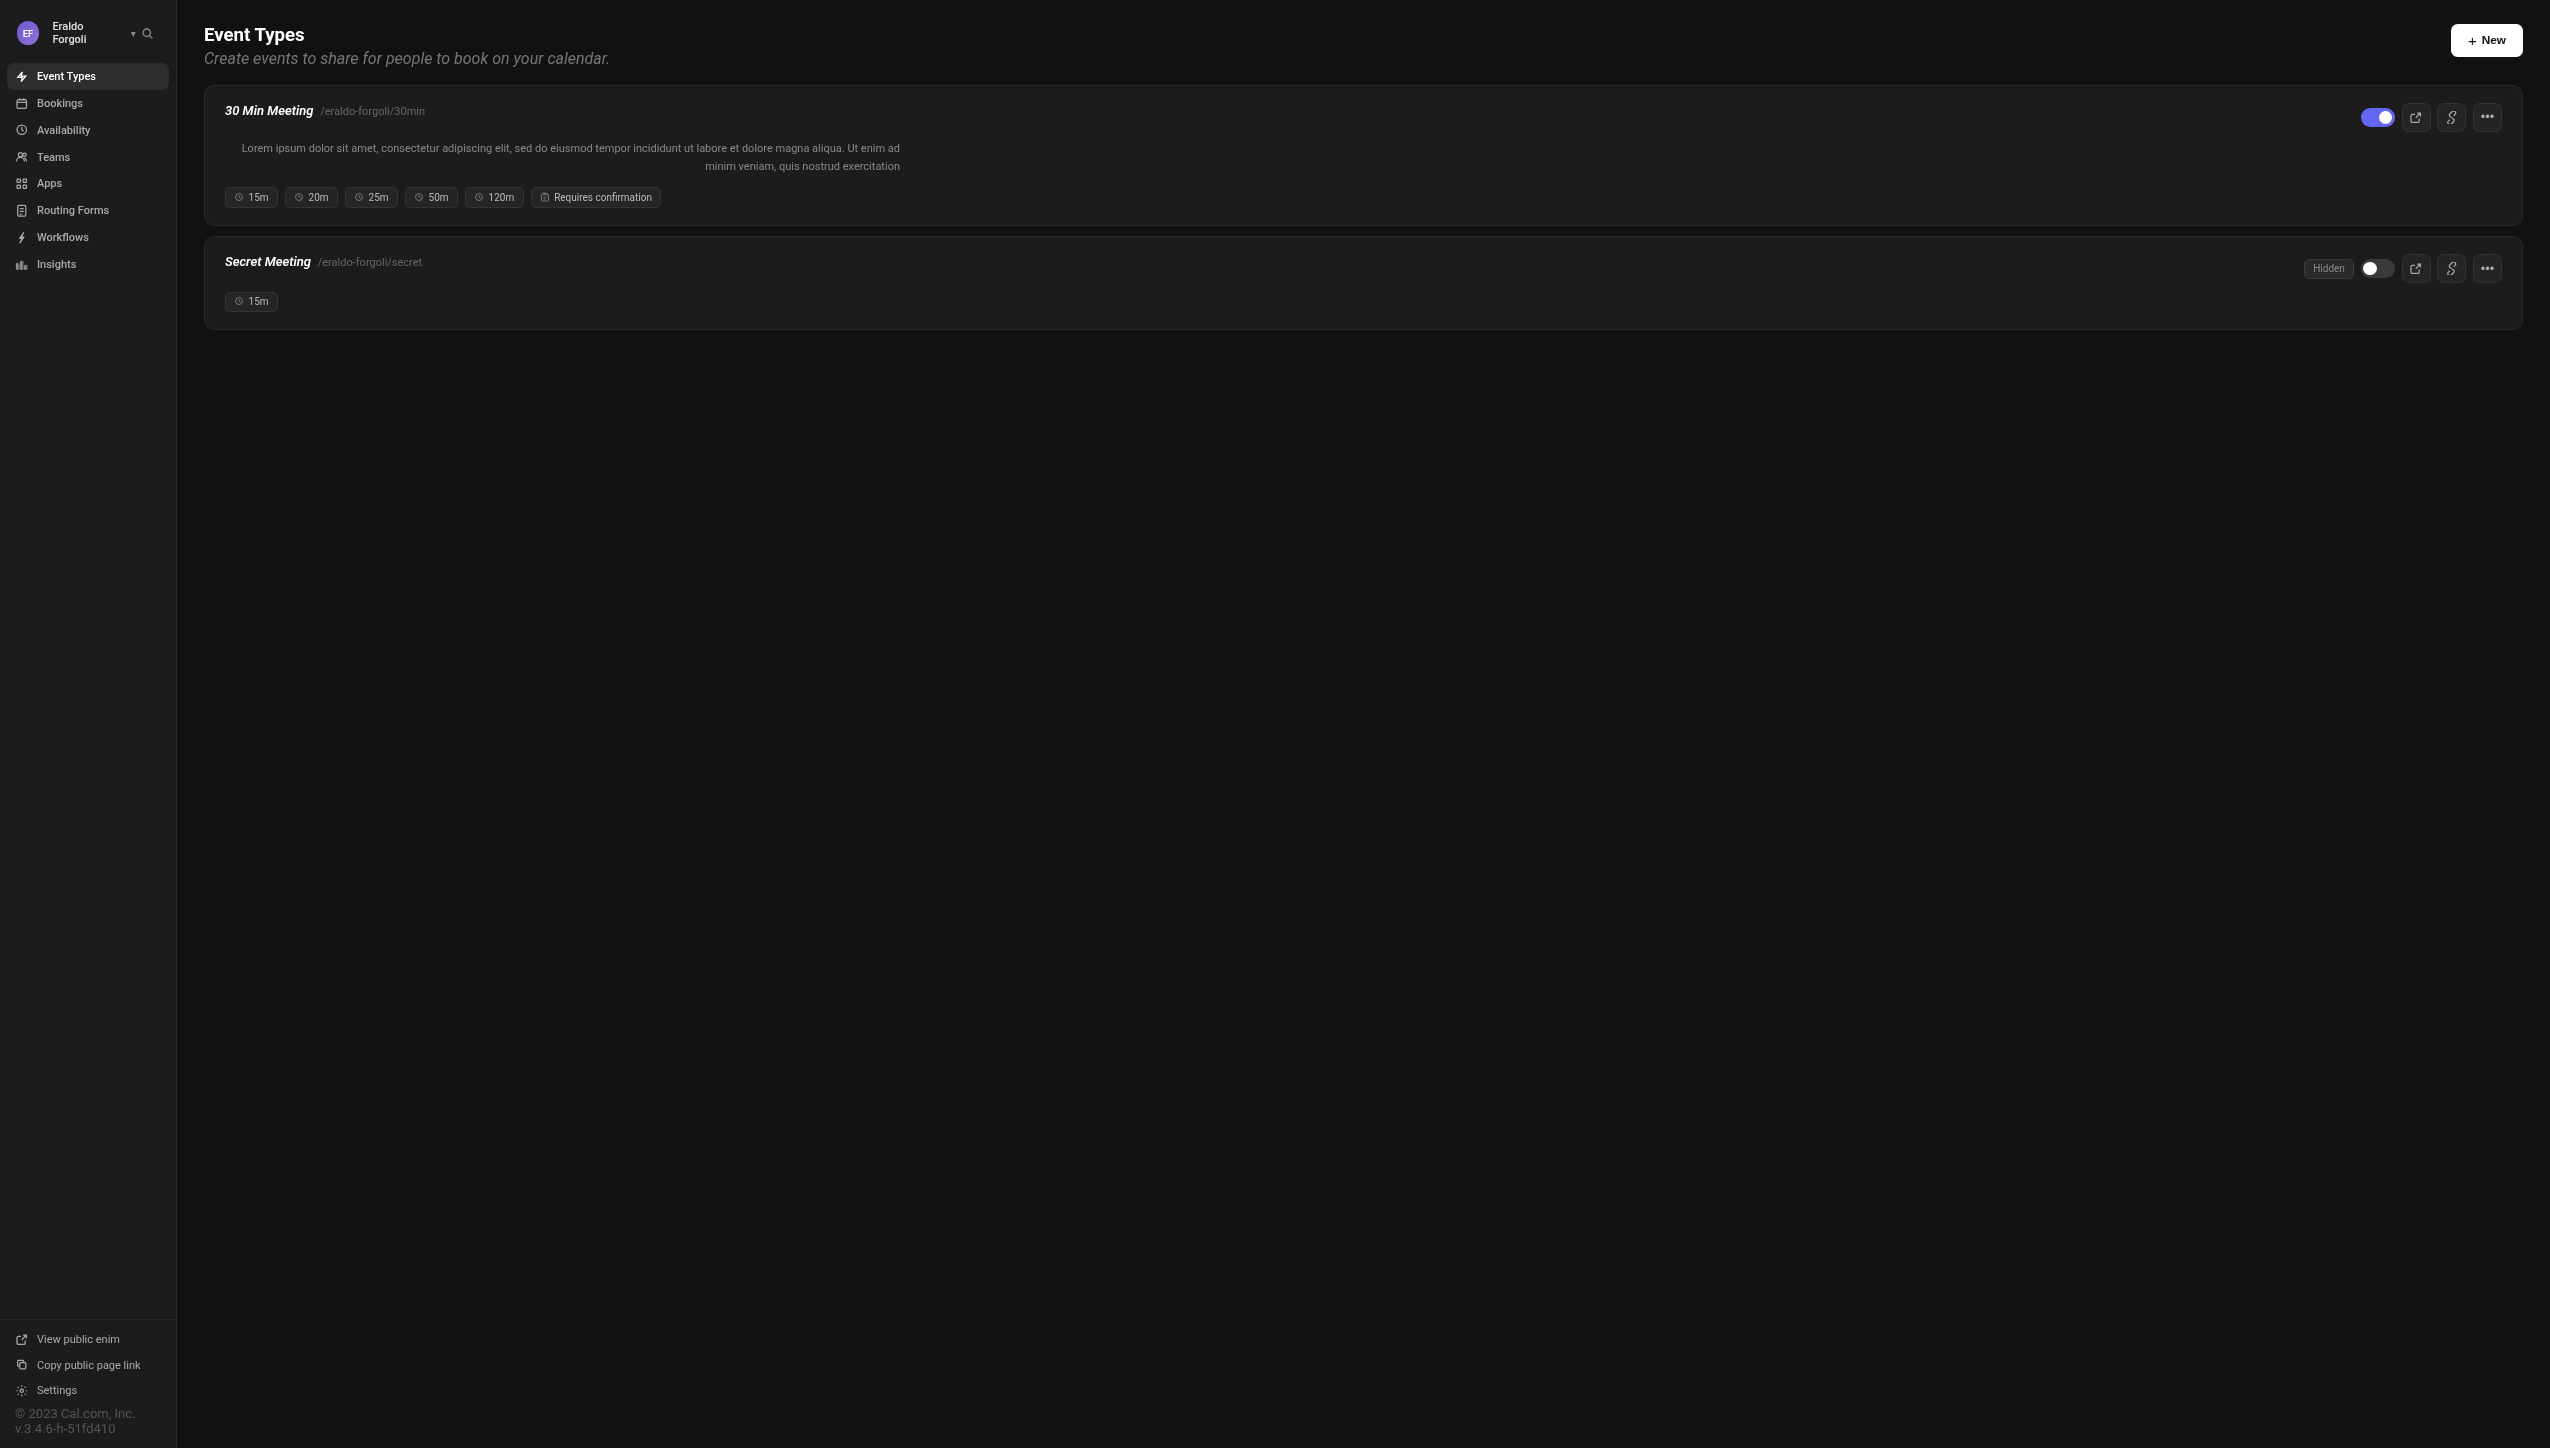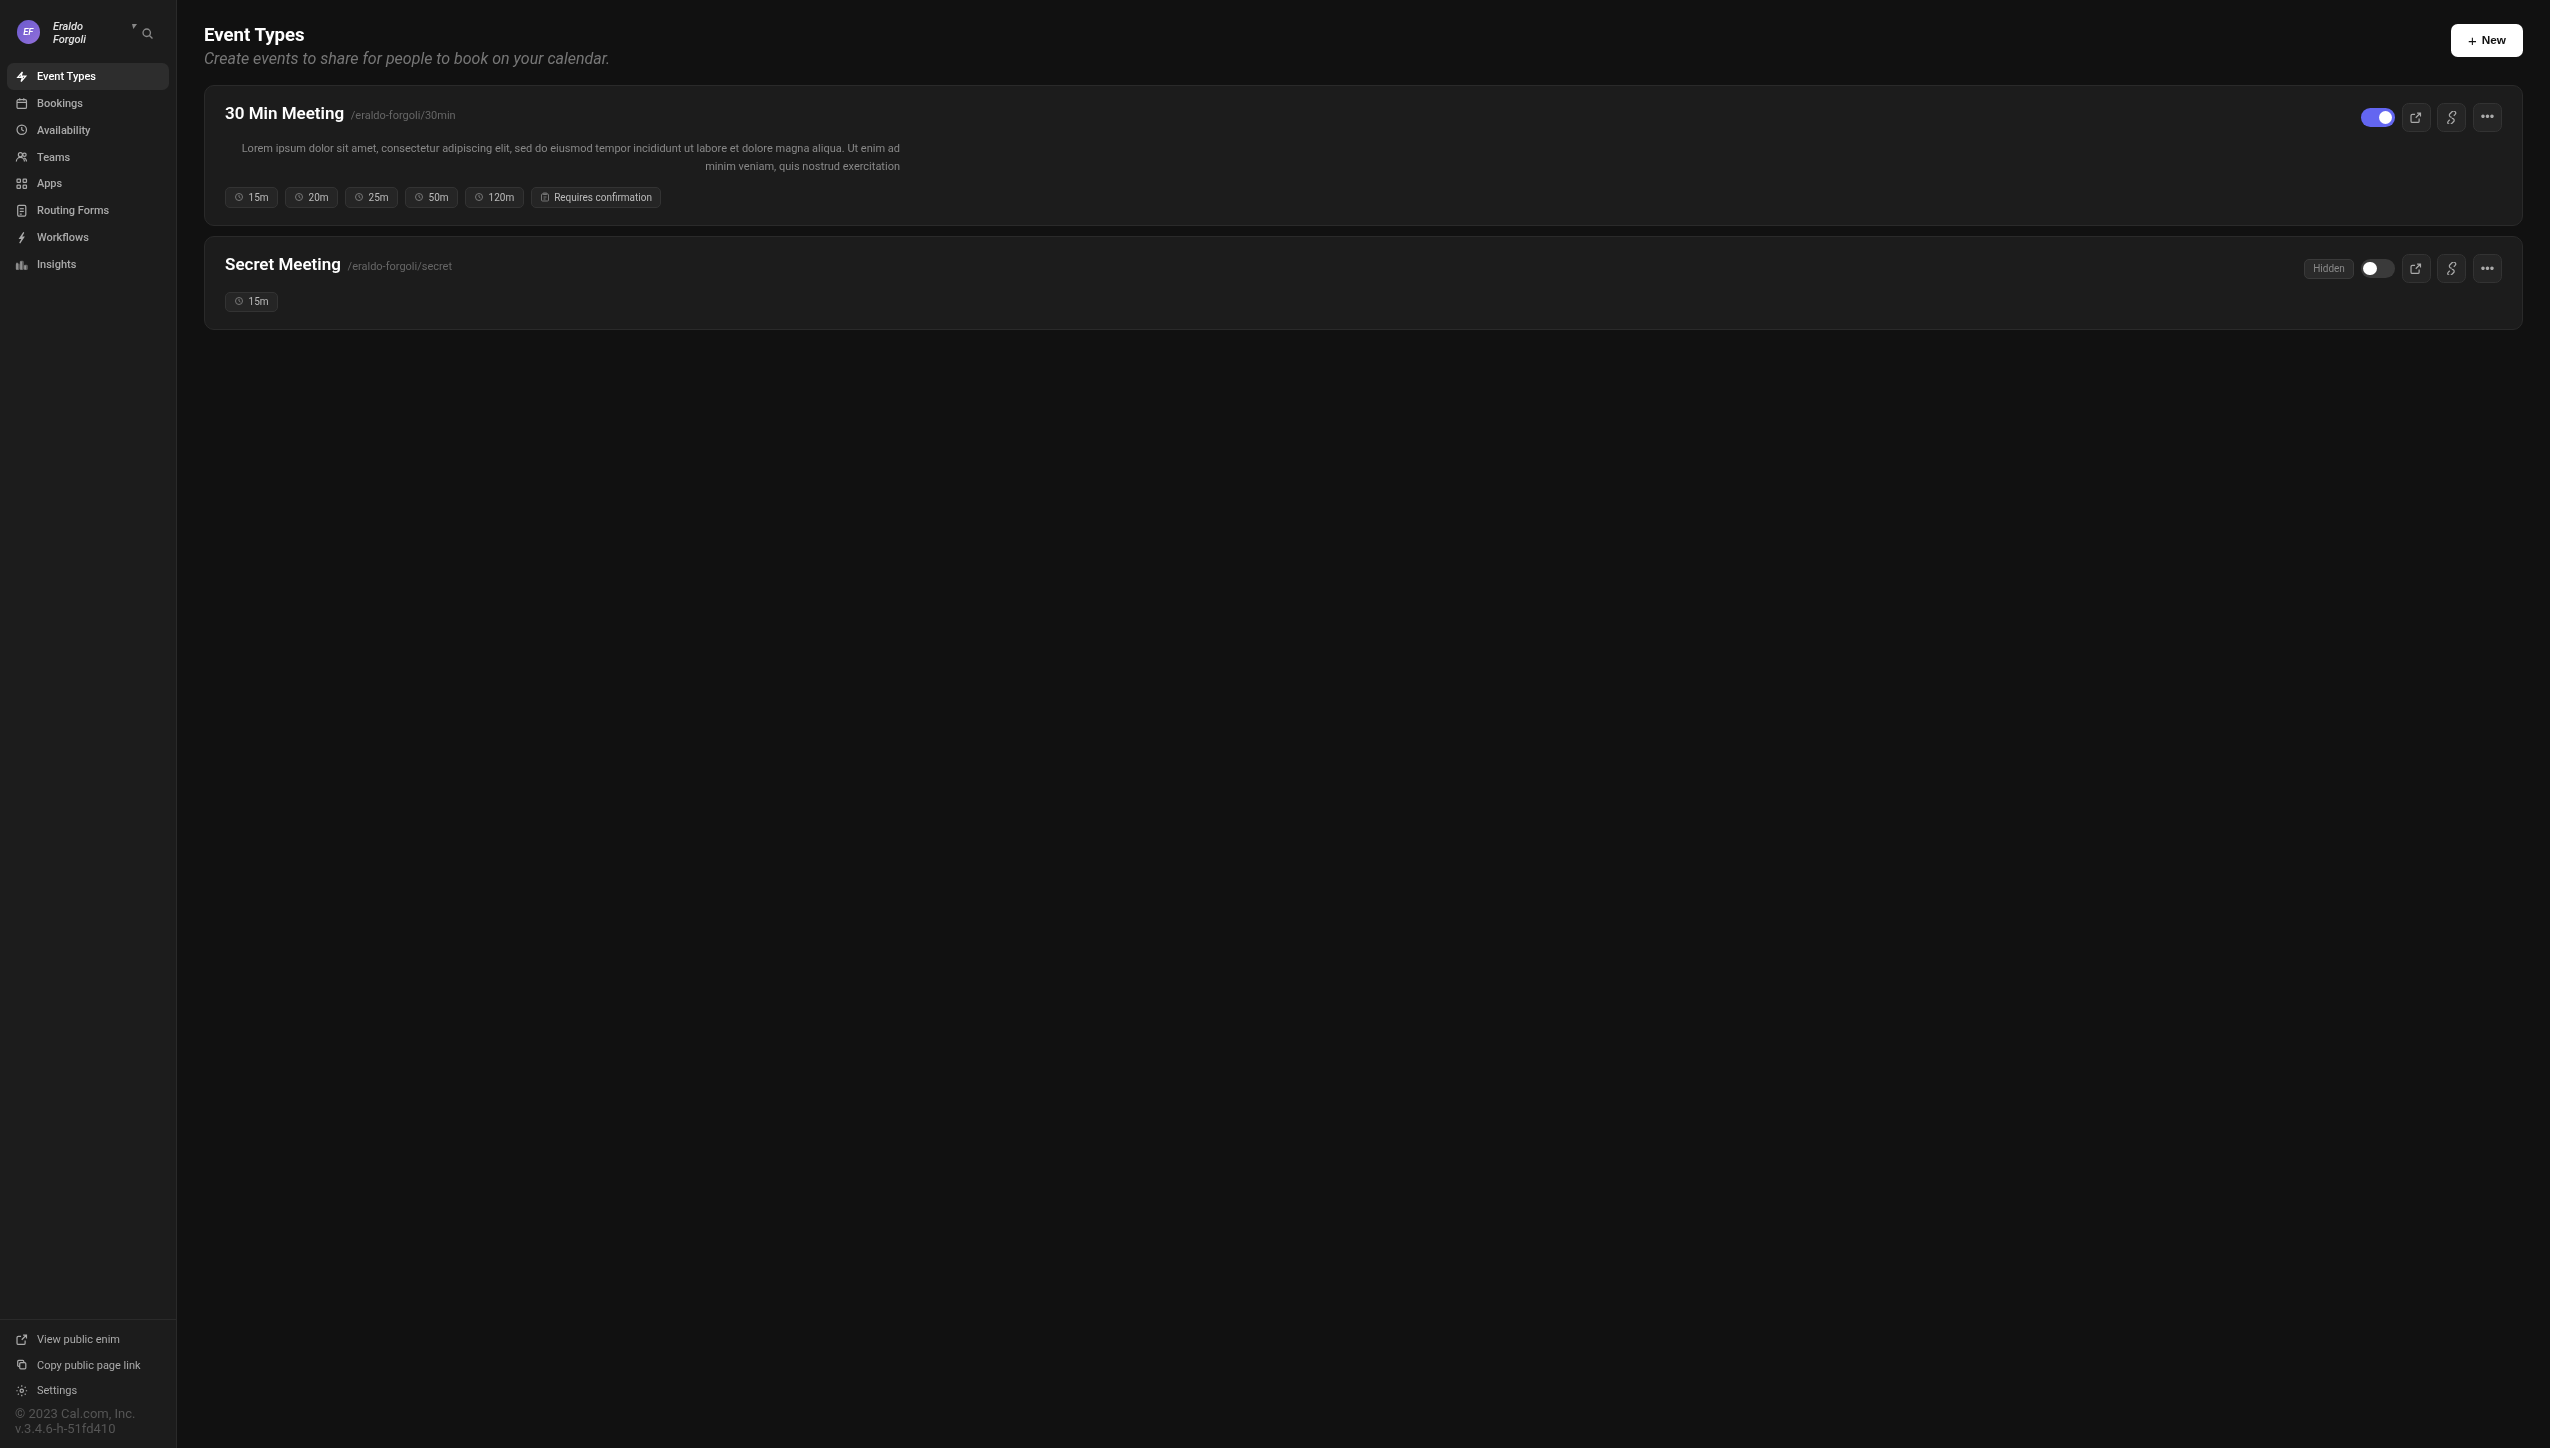--- a/index.html
+++ b/index.html
@@ -33,23 +33,22 @@
       display: flex;
       align-items: center;
       justify-content: space-between;
       padding: 6.7px 6.7px;
       border-radius: 6.7px;
       cursor: pointer;
     }
 
     .user-info {
       display: flex;
-      align-items: flex-start;
+      align-items: center;
       gap: 13px;
-      font-style: italic;
     }
 
     .avatar {
       width: 23.6px;
       height: 23.6px;
       border-radius: 50%;
       background: linear-gradient(135deg, #6a5acd, #9370db);
       display: flex;
       align-items: center;
       justify-content: center;
@@ -281,23 +280,24 @@
     }
 
     .event-title-row {
       display: flex;
       align-items: baseline;
       gap: 6.7px;
       flex-wrap: wrap;
     }
 
     .event-title {
-      font-size: 17px;
+      font-size: 13px;
       font-weight: 600;
       color: #ffffff;
+      font-style: italic;
     }
 
     .event-slug {
       font-size: 11px;
       color: #666;
       font-weight: 400;
       text-align: center;
     }
 
     .event-desc {

